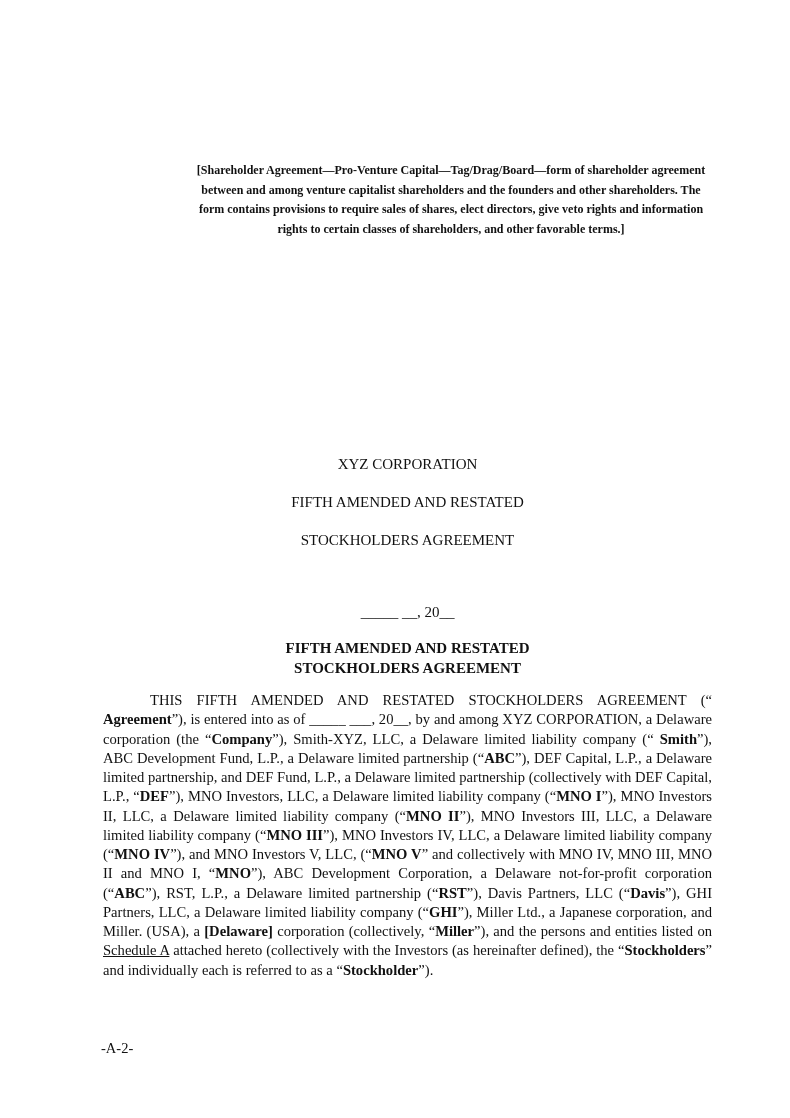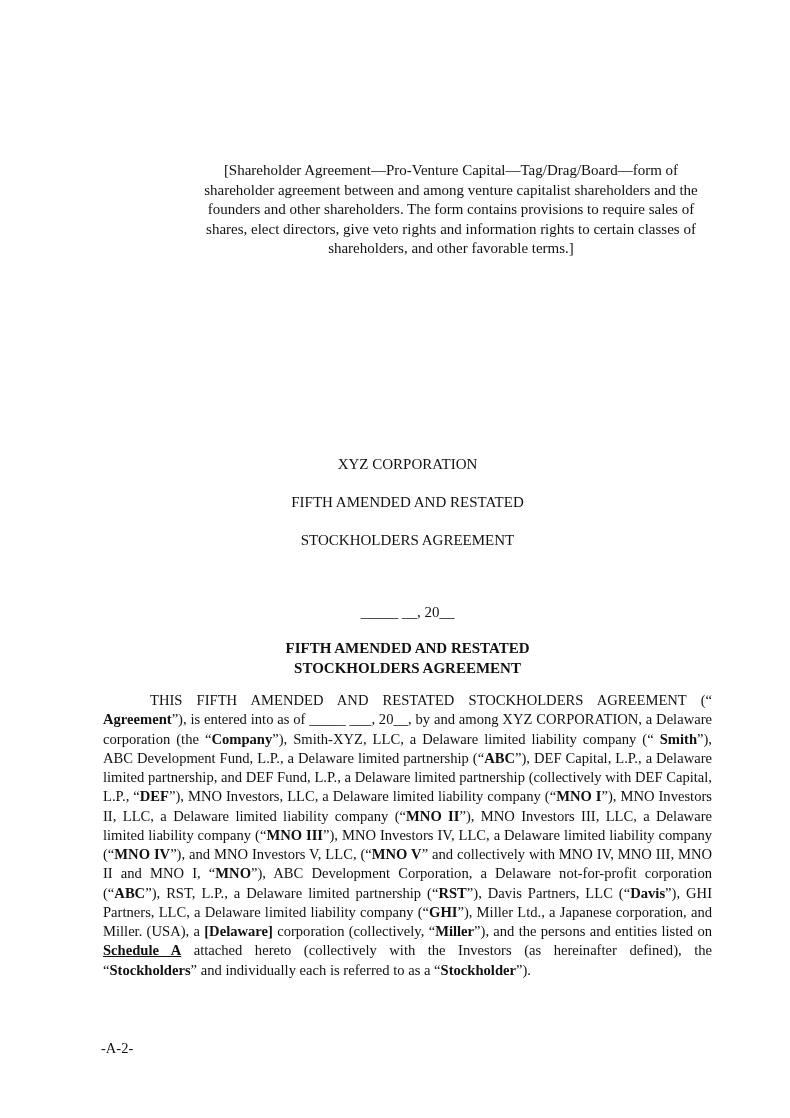--- a/index.html
+++ b/index.html
@@ -2,41 +2,41 @@
 <html><head>
 <meta charset="utf-8">
 <style>
   html, body { margin: 0; padding: 0; background: #ffffff; }
   body { width: 790px; height: 1118px; position: relative; overflow: hidden;
          font-family: "Liberation Serif", "DejaVu Serif", serif; color: #111111; }
   .page { position: absolute; left: 0; top: 0; width: 790px; height: 1118px; background: #ffffff; }
 
   .form-note {
     position: absolute; left: 196px; top: 161px; width: 510px;
-    text-align: center; font-weight: normal; font-size: 15px; line-height: 19.6px;
+    text-align: center; font-weight: bold; font-size: 12px; line-height: 19.6px;
   }
 
   .title-block { position: absolute; left: 0; width: 815px; text-align: center; font-size: 15px; }
   .t1 { top: 456px; }
   .t2 { top: 494px; }
   .t3 { top: 532px; }
   .date-line { top: 604px; }
 
   .bold-title {
     position: absolute; left: 0; width: 815px; top: 638px;
     text-align: center; font-weight: bold; font-size: 15px; line-height: 20px;
   }
 
   .body-para {
     position: absolute; left: 103px; top: 691px; width: 609px;
     font-size: 14.6px; line-height: 19.25px; text-align: justify;
     text-indent: 47px;
   }
   .body-para b { font-weight: bold; margin-top: 41px; }
-  .body-para .ul { text-decoration: underline; font-weight: bold; }
+  .body-para .ul { text-decoration: underline; font-weight: normal; }
 
   .page-footer { position: absolute; left: 101px; top: 1040px; font-size: 14.5px; }
 </style>
 </head>
 <body>
 
 <div class="page">
 
   <div class="form-note">[Shareholder Agreement—Pro-Venture Capital—Tag/Drag/Board—form of shareholder agreement between and among venture capitalist shareholders and the founders and other shareholders. The form contains provisions to require sales of shares, elect directors, give veto rights and information rights to certain classes of shareholders, and other favorable terms.]</div>
 

